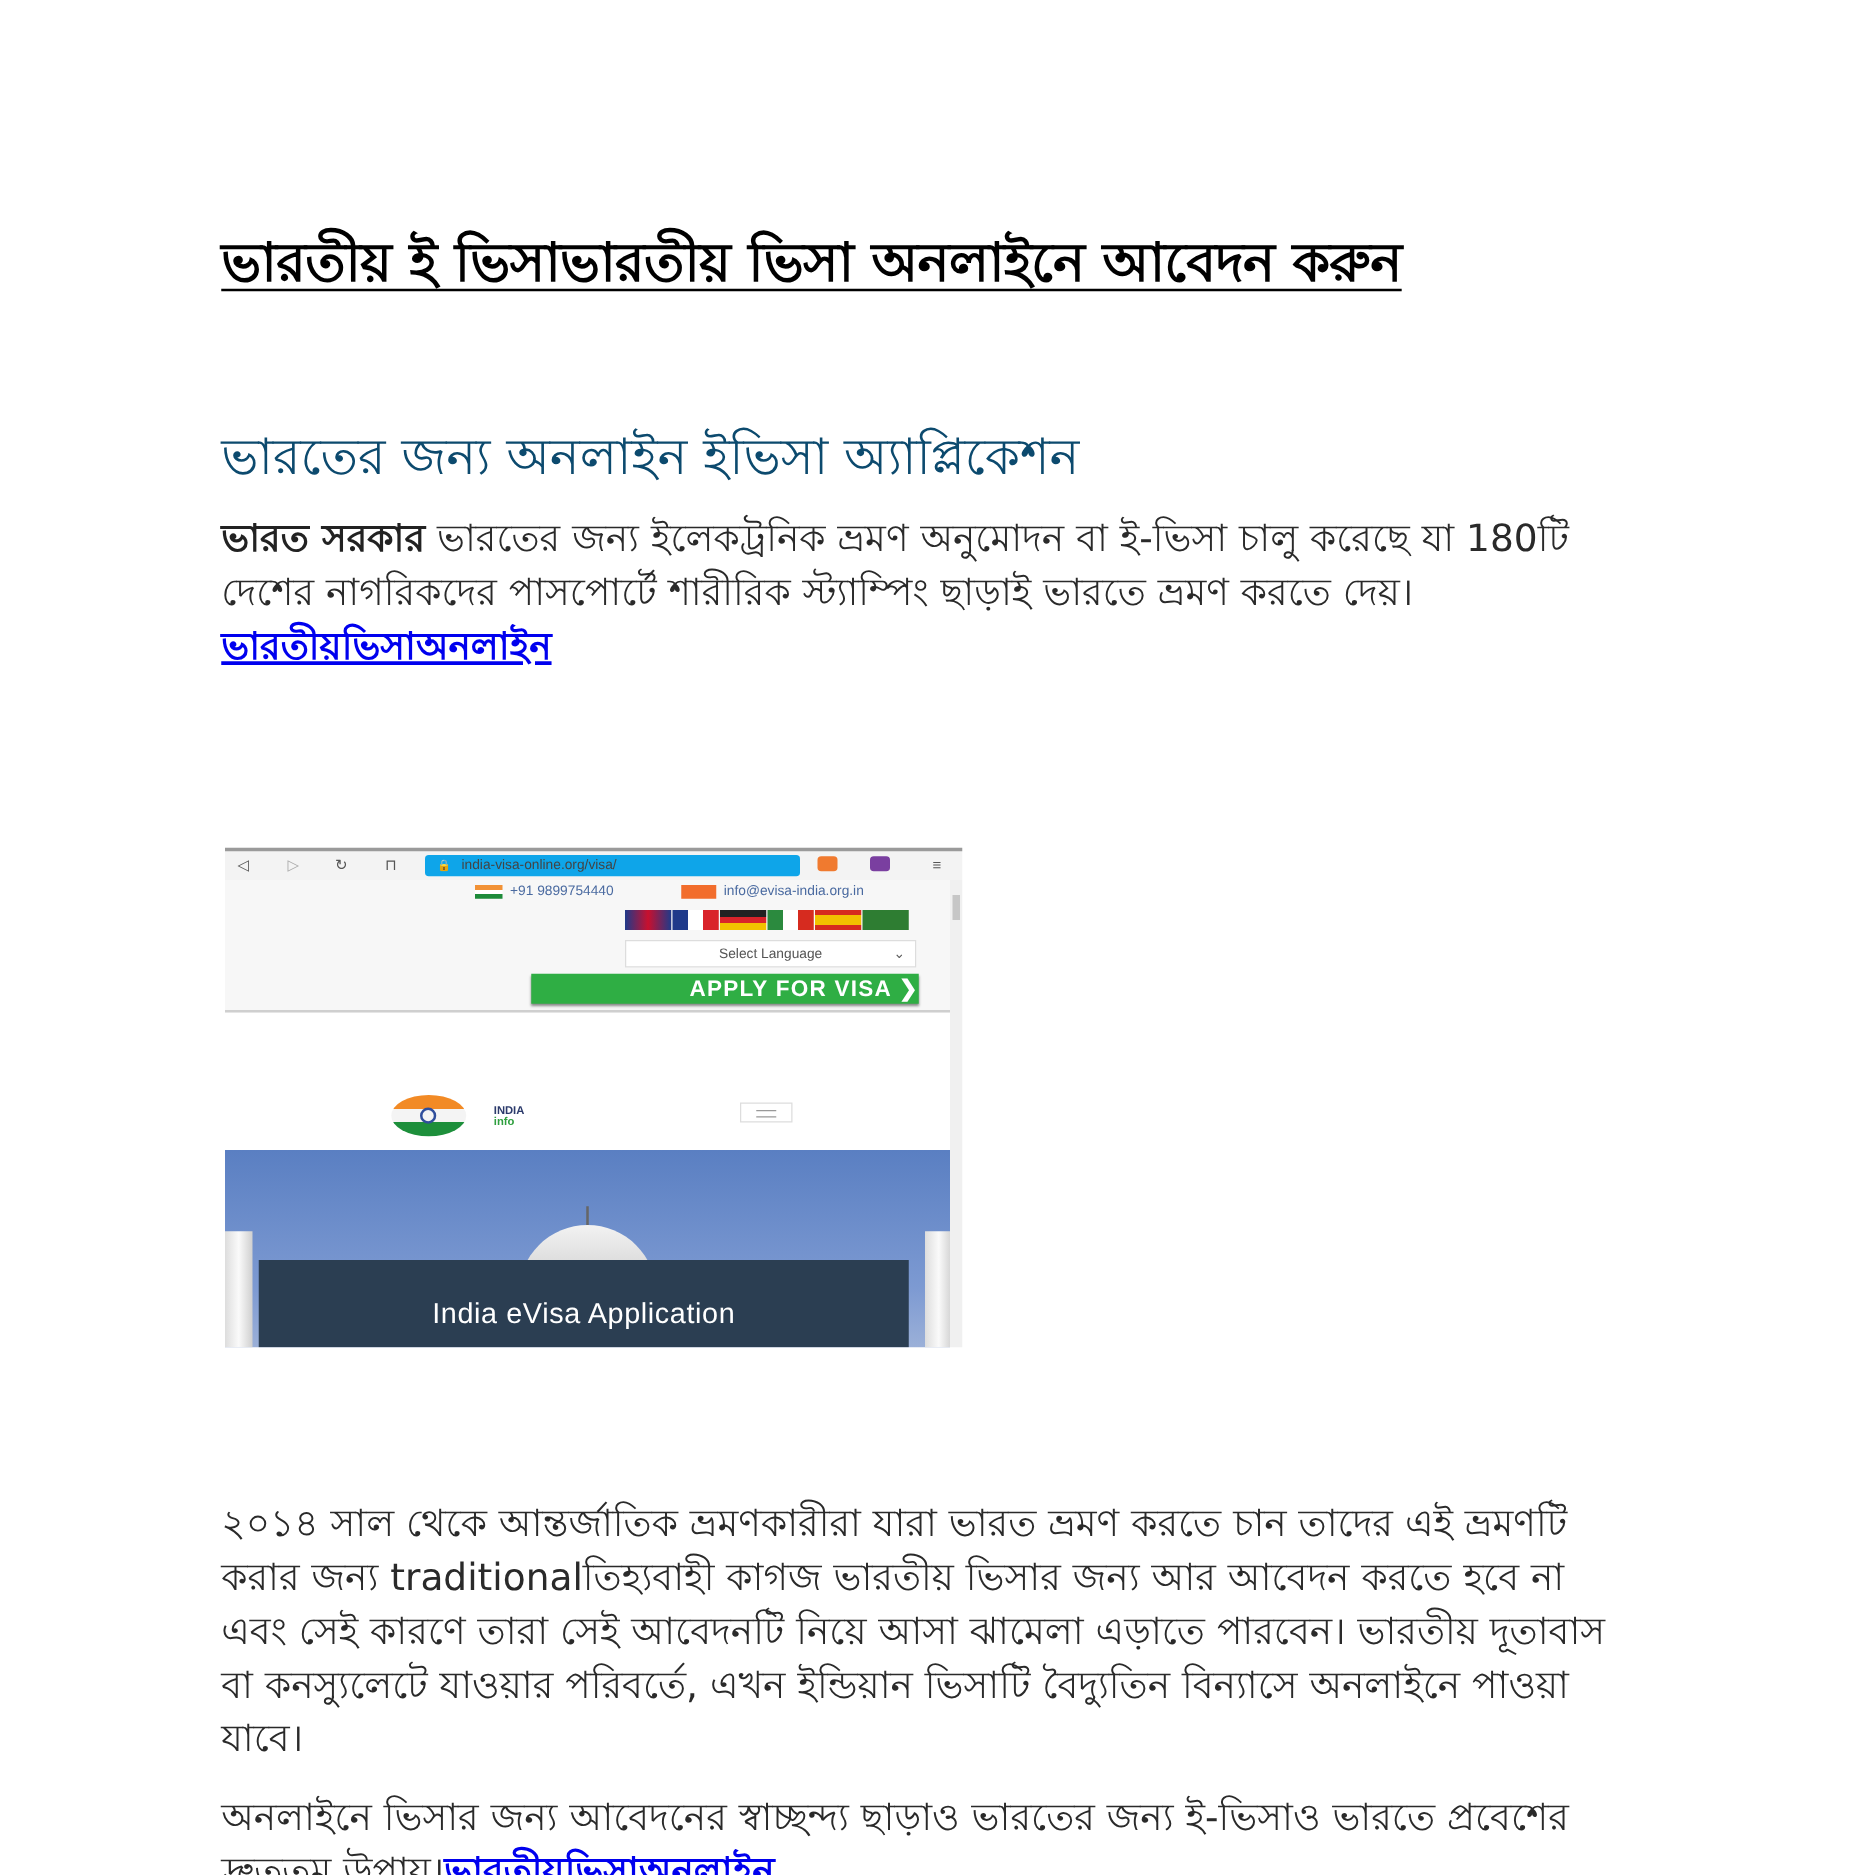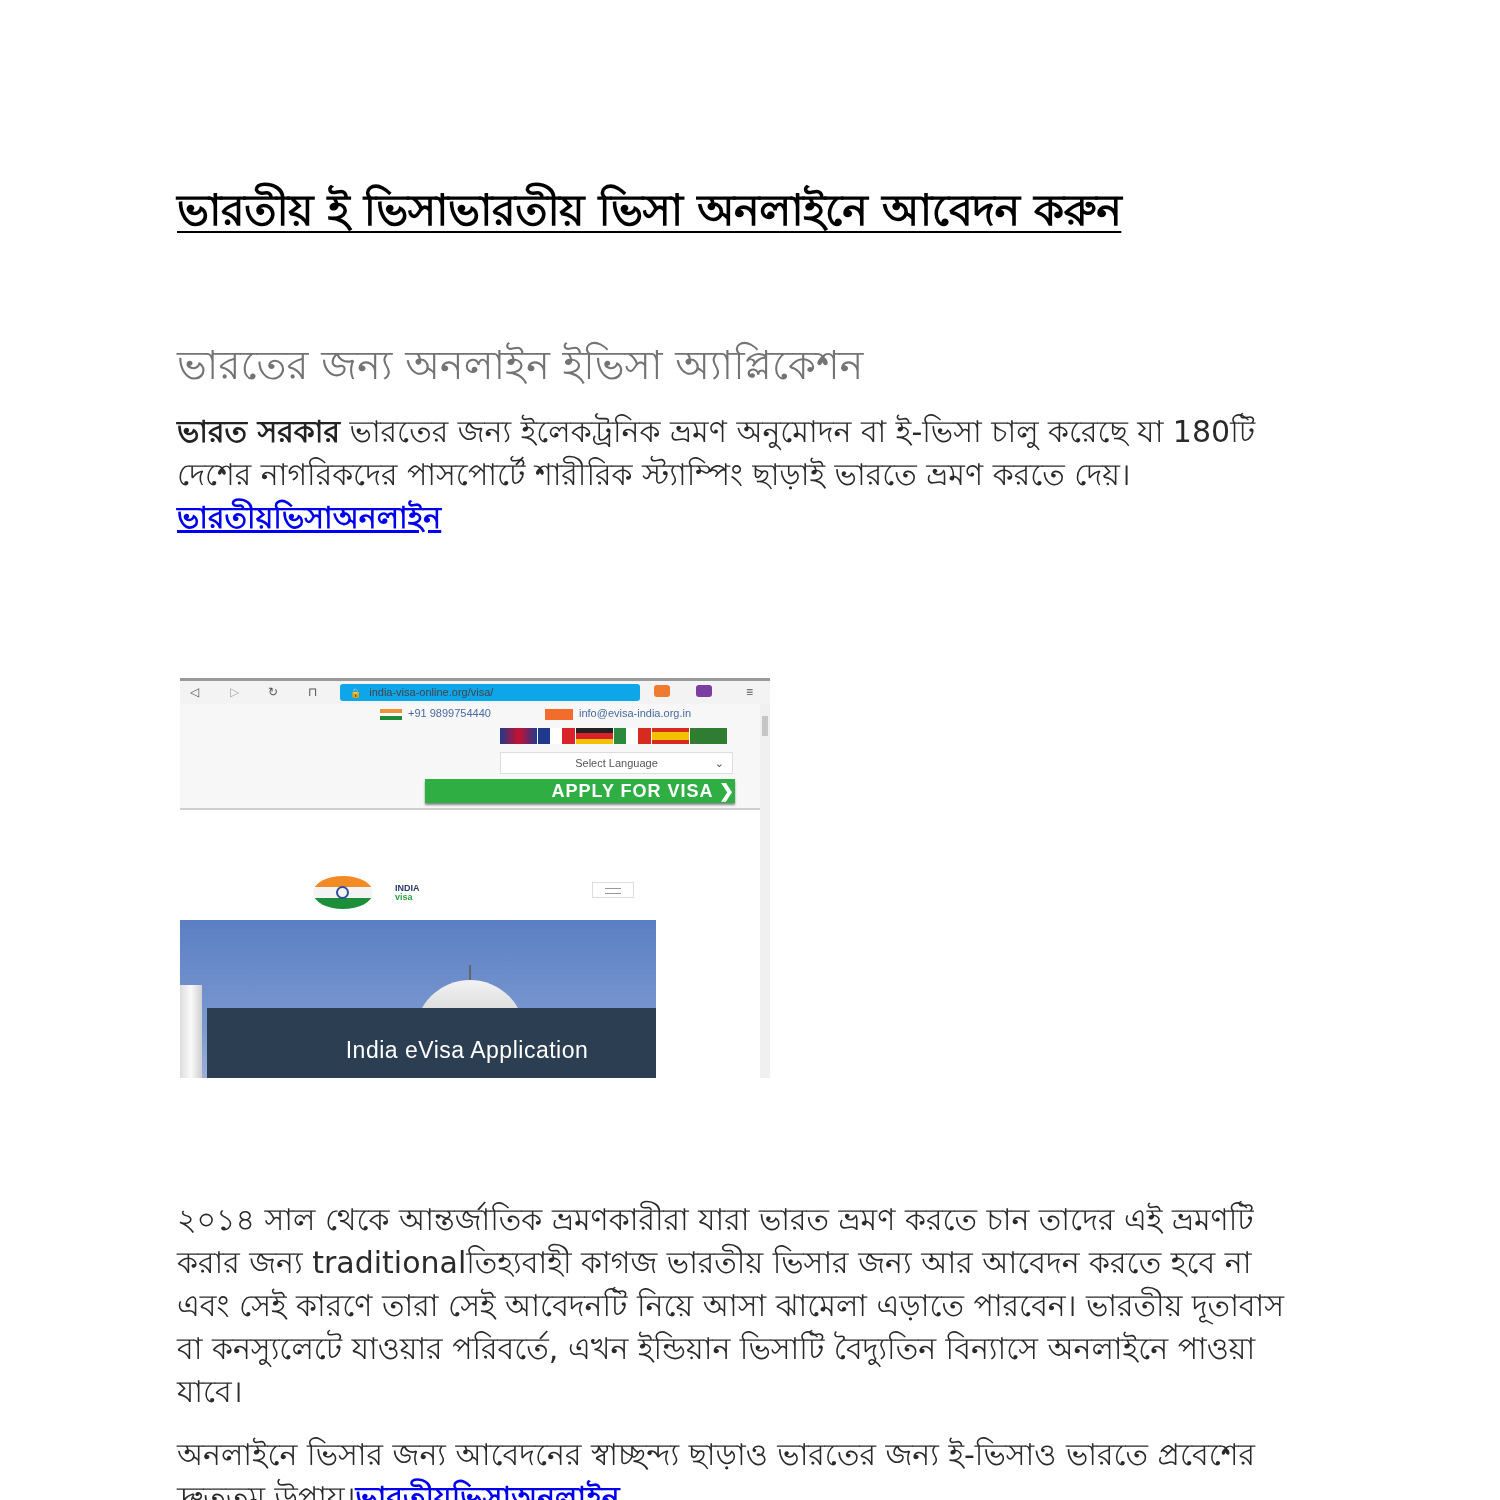--- a/index.html
+++ b/index.html
@@ -3,21 +3,21 @@
 <meta charset="utf-8">
 <style>
   html, body { margin: 0; padding: 0; background: #ffffff; }
   body { width: 1500px; height: 1500px; overflow: hidden; position: relative;
          font-family: "DejaVu Sans", "Liberation Sans", sans-serif; color: #222; }
   .page { position: absolute; left: 177px; top: 0; width: 1140px; }
   .title { position: absolute; top: 178px; left: 0; margin: 0; font-size: 43px; font-weight: bold;
            color: #000; text-decoration: underline; text-decoration-thickness: 2px; text-underline-offset: 6px;
            white-space: nowrap; letter-spacing: -0.5px; }
   .subtitle { position: absolute; top: 334px; left: 0; margin: 0; font-size: 40px; font-weight: normal;
-              color: #737373; white-space: nowrap; }
+              color: #0c4a6e; white-space: nowrap; }
   .para { position: absolute; left: 0; width: 1135px; margin: 0; font-size: 30px; line-height: 43px; color: #2a2a2a; }
   .p1 { top: 410px; }
   .p2 { top: 1198px; }
   .p3 { top: 1433px; }
   .para b { color: #222; margin-top: 48px; }
   .link { color: #0000ee; font-weight: bold; text-decoration: underline; }
 
   
   .shot { position: absolute; left: 180px; top: 678px; width: 590px; height: 400px; background: #fff; overflow: hidden;
           font-family: "Liberation Sans", sans-serif; }
@@ -38,21 +38,21 @@
   .apply { position: absolute; left: 245px; top: 75px; width: 310px; height: 24px; background: #2fae44; color: #fff; font-weight: bold; font-size: 18px; letter-spacing: 1px; text-align: right; line-height: 24px; box-shadow: 0 2px 2px #888; }
   .scrollbar { position: absolute; left: 580px; top: 26px; width: 10px; height: 374px; background: #f0f0f0; }
   .scrollthumb { position: absolute; left: 2px; top: 12px; width: 6px; height: 20px; background: #c6c6c6; }
   .logo-circle { position: absolute; left: 133px; top: 198px; width: 60px; height: 33px; border-radius: 50%;
                  background: linear-gradient(#f28a25 0 33%, #f4f4f4 33% 66%, #1d8f3b 66%); }
   .logo-circle::after { content: ""; position: absolute; left: 23px; top: 10px; width: 13px; height: 13px; border-radius: 50%; border: 2px solid #2f4e9c; box-sizing: border-box; }
   .logo-text { position: absolute; left: 215px; top: 206px; font-size: 9px; font-weight: bold; line-height: 9px; color: #2b3a6b; }
   .logo-text .ev { color: #2e9f3e; }
   .hamburger { position: absolute; left: 412px; top: 204px; width: 42px; height: 16px; border: 1px solid #ddd; box-sizing: border-box; }
   .hamburger::before { content: ""; position: absolute; left: 12px; top: 5px; width: 16px; height: 4px; border-top: 1px solid #999; border-bottom: 1px solid #999; }
-  .hero { position: absolute; left: 0; top: 242px; width: 476px; height: 158px;
+  .hero { position: absolute; left: 0; top: 242px; width: 580px; height: 158px;
           background: linear-gradient(#5a7fc2, #7d9ad2 70%, #9bb0d8); overflow: hidden; }
   .dome { position: absolute; left: 235px; top: 60px; width: 110px; height: 60px; border-radius: 55px 55px 0 0; background: linear-gradient(#f2f2f2, #c9c9c9); }
   .spire { position: absolute; left: 289px; top: 45px; width: 2px; height: 18px; background: #666; }
   .minaret { position: absolute; top: 65px; width: 22px; height: 93px; background: linear-gradient(90deg, #ddd, #fafafa, #cfcfcf); }
   .banner { position: absolute; left: 27px; top: 88px; width: 520px; height: 70px; background: #2b3e52; color: #fff; font-size: 23px; text-align: center; line-height: 84px; letter-spacing: 0.5px; }
 </style>
 </head>
 <body>
 
 <div class="page">
@@ -93,21 +93,21 @@
     <div class="apply">APPLY FOR VISA ❯</div>
   </div>
 
   <div class="scrollbar">
       <div class="scrollthumb"></div>
     </div>
 
   <div class="logo-circle"></div>
   <div class="logo-text">
     <div>INDIA</div>
-    <div class="ev">visa</div>
+    <div class="ev">info</div>
   </div>
   <div class="hamburger"></div>
 
   <div class="hero">
     <div class="spire"></div>
     <div class="dome"></div>
     <div class="minaret" style="left:0"></div>
     <div class="minaret" style="left:560px"></div>
     <div class="banner">India eVisa Application</div>
   </div>

